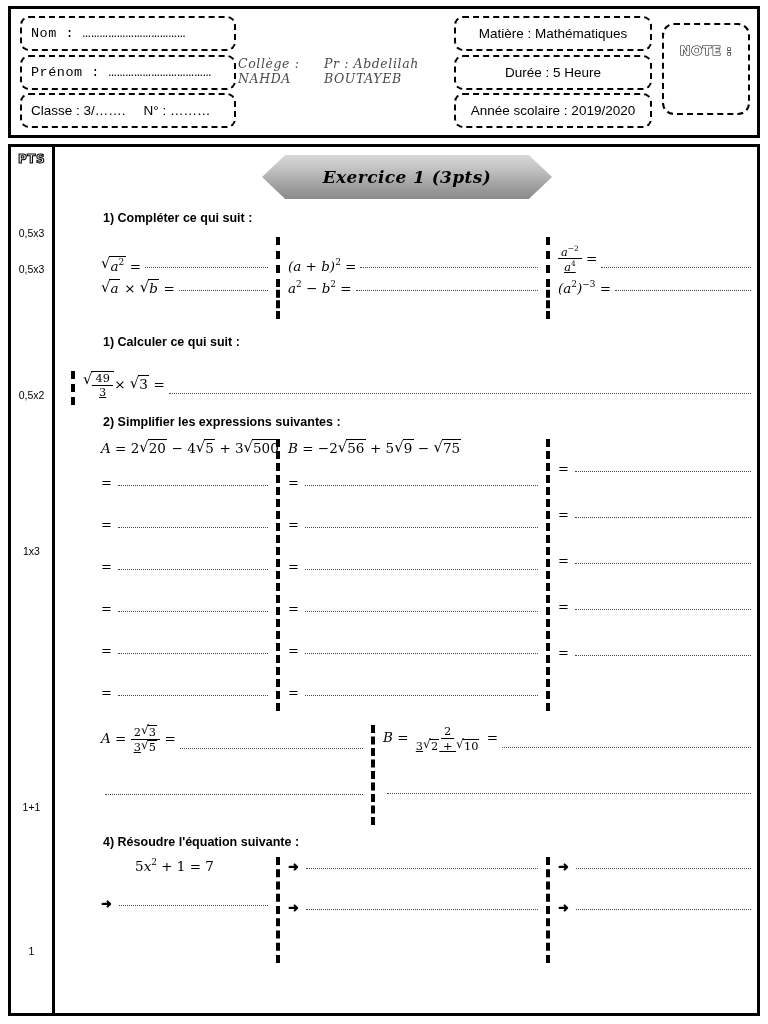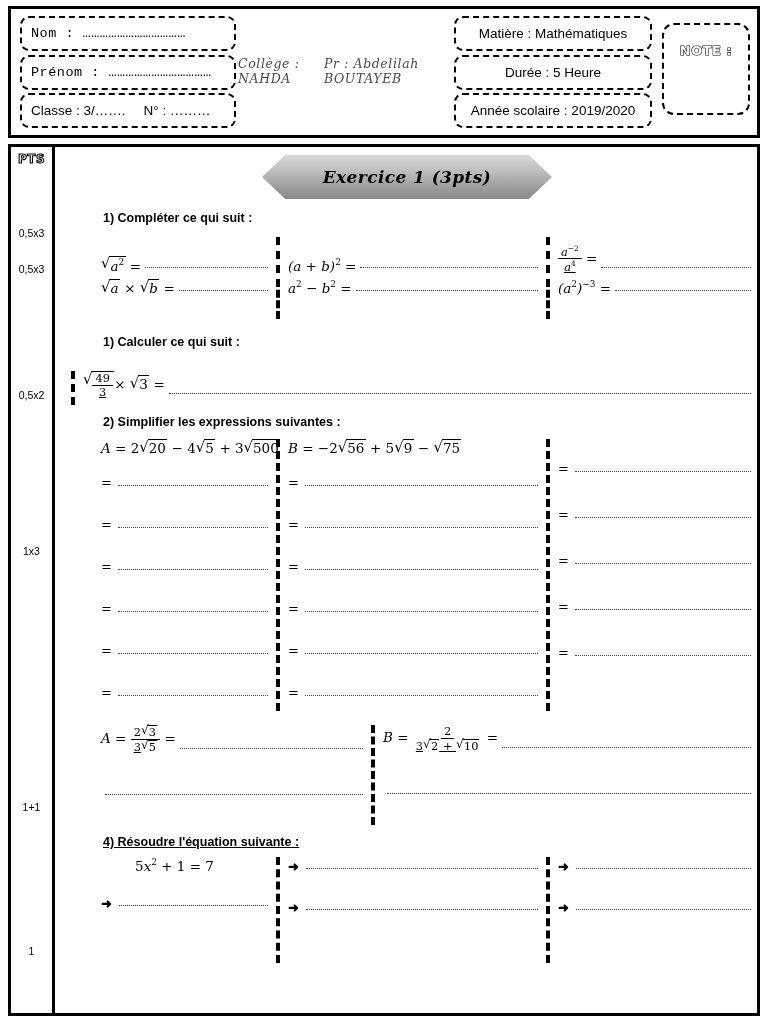--- a/index.html
+++ b/index.html
@@ -418,21 +418,21 @@
                   <span class="fden"><span class="num">3</span><span class="rad"><span class="ov"><span class="num">2</span></span></span> + <span class="rad"><span class="ov"><span class="num">10</span></span></span></span>
                 </span>&nbsp;=</span>
             <span class="dots"></span>
           </div>
           <div class="ans-line" style="margin-top:40px;">
               <span class="dots"></span>
             </div>
         </div>
       </div>
 
-      <div class="qtitle" style="margin:10px 0 0 40px;text-decoration:underline;">4) Résoudre l'équation suivante :</div>
+      <div class="qtitle" style="margin:10px 0 0 40px;">4) Résoudre l'équation suivante :</div>
 
       <div class="col3" style="margin-top:8px; height:106px;">
         <div class="colbox" style="width:205px; padding-left:38px;">
           <div class="m" style="text-align:center; padding-right:20px;"><span class="num">5</span>x<sup>2</sup> + <span class="num">1</span> = <span class="num">7</span></div>
           <div class="ans-line" style="margin-top:22px;">
               <span class="arrow">➜</span>
               <span class="dots"></span>
             </div>
 
         </div>

